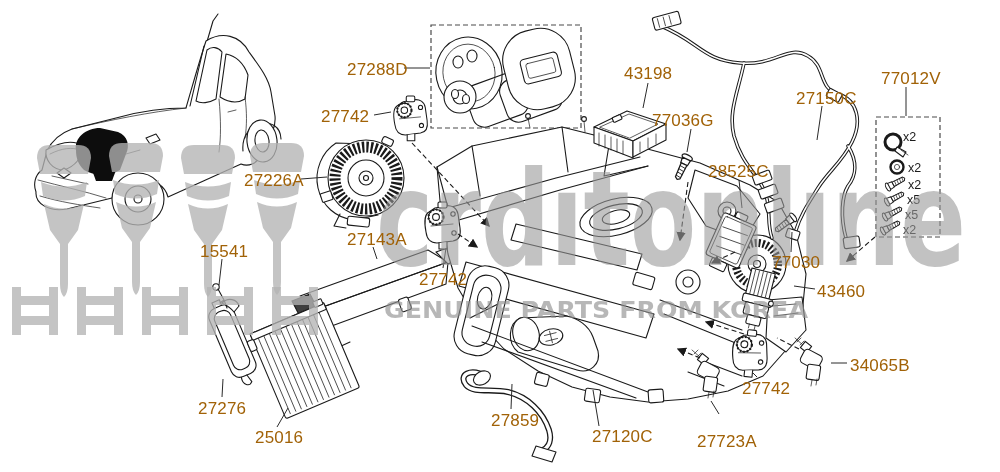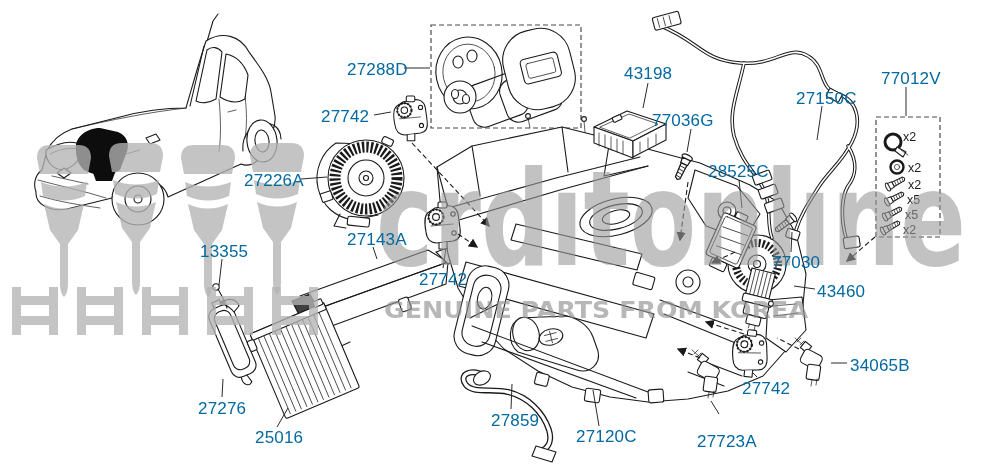--- a/index.html
+++ b/index.html
@@ -1,20 +1,20 @@
 <!DOCTYPE html>
 <html><head>
 <meta charset="utf-8">
 <style>
   html,body{margin:0;padding:0;background:#fff;}
   #canvas{position:relative;width:1000px;height:472px;background:#fff;overflow:hidden;
           font-family:"Liberation Sans",sans-serif;}
   #diagram,#wmlayer{position:absolute;left:0;top:0;}
   #wmlayer{pointer-events:none;}
-  .plabel{position:absolute;font-size:17px;color:#0369a1;white-space:nowrap;letter-spacing:.2px;}
+  .plabel{position:absolute;font-size:17px;color:#a16207;white-space:nowrap;letter-spacing:.2px;}
   
   .ln{fill:none;stroke:#1a1a1a;stroke-width:1.1;stroke-linejoin:round;stroke-linecap:round;}
   .thin{fill:none;stroke:#1a1a1a;stroke-width:.7;stroke-linejoin:round;stroke-linecap:round;}
   .fw{fill:#fff;stroke:#1a1a1a;stroke-width:1.1;stroke-linejoin:round;stroke-linecap:round;}
   .ldr{fill:none;stroke:#2a2a2a;stroke-width:1;}
   .dash{fill:none;stroke:#1a1a1a;stroke-width:1.1;stroke-dasharray:5 3;}
   .dashbox{fill:none;stroke:#4a4a4a;stroke-width:1.2;stroke-dasharray:5 3;}
   .qty{font-family:"Liberation Sans",sans-serif;font-size:12.5px;fill:#1c1c1c;}
   .wm-ico{fill:#b3b3b3;}
   .tube{fill:none;stroke:#1a1a1a;stroke-width:3.6;stroke-linecap:round;}
@@ -351,26 +351,26 @@
   </svg>
 
   <div class="plabel" style="left:347px;top:60px">27288D</div>
   <div class="plabel" style="left:321px;top:107px">27742</div>
   <div class="plabel" style="left:624px;top:64px">43198</div>
   <div class="plabel" style="left:652px;top:111px">77036G</div>
   <div class="plabel" style="left:796px;top:89px">27150C</div>
   <div class="plabel" style="left:881px;top:69px">77012V</div>
   <div class="plabel" style="left:244px;top:171px">27226A</div>
   <div class="plabel" style="left:708px;top:162px">28525C</div>
-  <div class="plabel" style="left:200px;top:242px">13355</div>
+  <div class="plabel" style="left:200px;top:242px">15541</div>
   <div class="plabel" style="left:347px;top:230px">27143A</div>
   <div class="plabel" style="left:419px;top:270px">27742</div>
   <div class="plabel" style="left:772px;top:253px">77030</div>
   <div class="plabel" style="left:817px;top:282px">43460</div>
   <div class="plabel" style="left:850px;top:356px">34065B</div>
   <div class="plabel" style="left:742px;top:379px">27742</div>
   <div class="plabel" style="left:697px;top:432px">27723A</div>
-  <div class="plabel" style="left:576px;top:427px">27120C</div>
+  <div class="plabel" style="left:592px;top:427px">27120C</div>
   <div class="plabel" style="left:491px;top:411px">27859</div>
   <div class="plabel" style="left:198px;top:399px">27276</div>
   <div class="plabel" style="left:255px;top:428px">25016</div>
 
 </div>
 
 </body></html>

